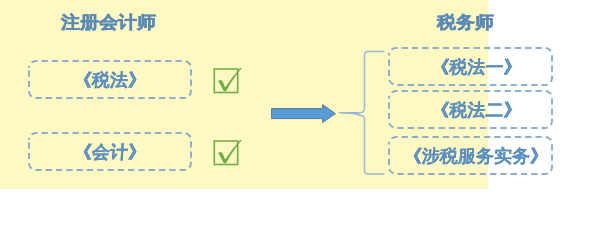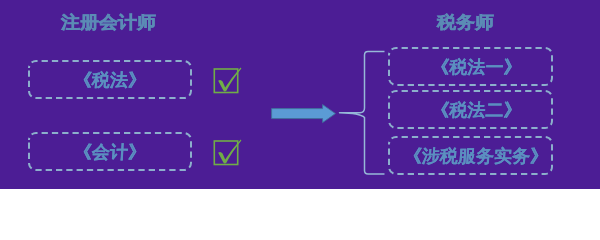--- a/index.html
+++ b/index.html
@@ -1,18 +1,18 @@
 <!DOCTYPE html>
 <html><head>
 <meta charset="utf-8">
 <style>
   html,body{margin:0;padding:0;}
   body{width:600px;height:189px;background:#ffffff;
        font-family:"Liberation Sans","DejaVu Sans",sans-serif;overflow:hidden;}
-  .stage{position:relative;width:600px;height:189px;background:#4c1d95;}
+  .stage{position:relative;width:488px;height:189px;background:#fef9c3;}
 
   
   .col-title{position:absolute;font-weight:bold;white-space:nowrap;
              color:#5B8BB5;font-size:19px;line-height:19px;
              -webkit-text-stroke:0.6px currentColor;
              transform:scaleY(0.9);transform-origin:left top;}
   #title-left{left:61px;top:14px;}
   #title-right{left:437px;top:14px;}
 
   

